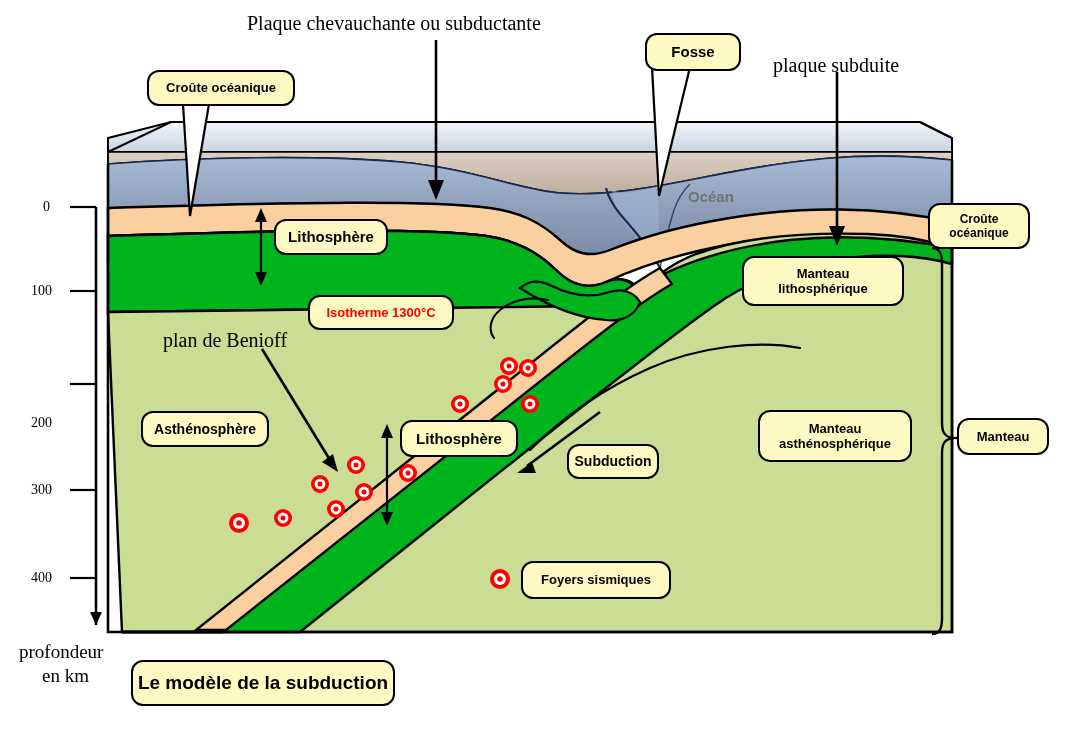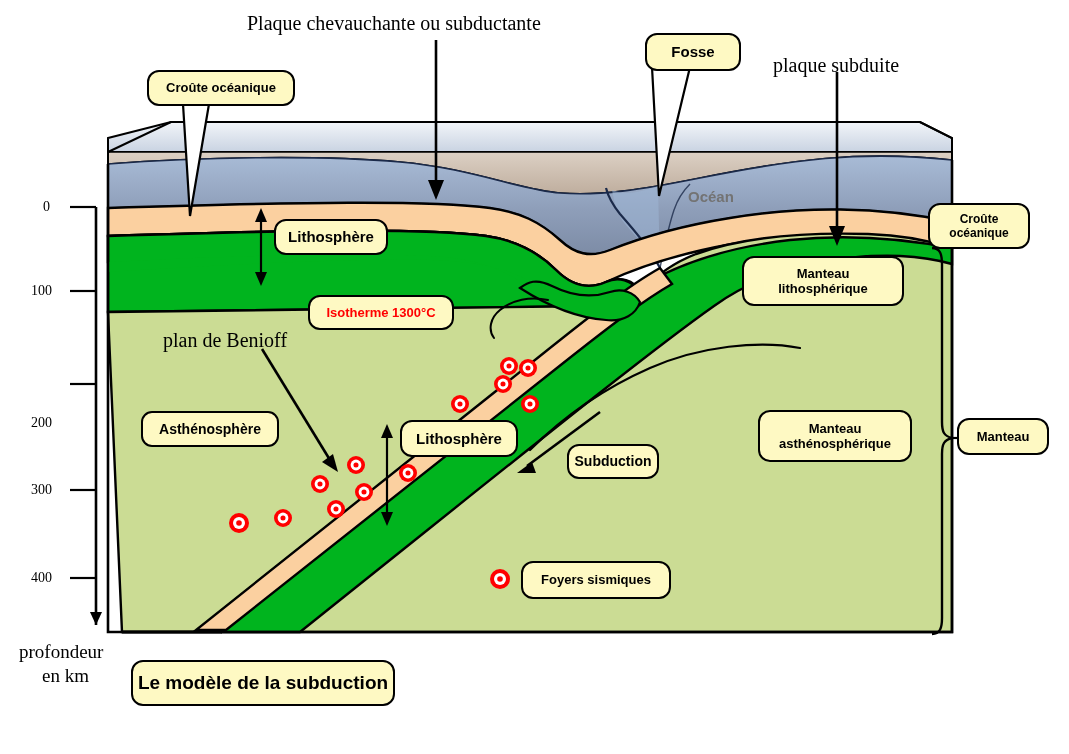--- a/index.html
+++ b/index.html
@@ -346,21 +346,21 @@
 <div class="callout" style="left:147px;top:70px;width:148px;height:36px;font-size:13px;">Croûte océanique</div>
 
 <div class="callout" style="left:645px;top:33px;width:96px;height:38px;font-size:15px;">Fosse</div>
 
 <div class="callout" style="left:274px;top:219px;width:114px;height:36px;font-size:15px;">Lithosphère</div>
 
 <div class="callout" style="left:308px;top:295px;width:146px;height:35px;font-size:13px;">
   <span class="red">Isotherme 1300°C</span>
 </div>
 
-<div class="callout" style="left:141px;top:411px;width:138px;height:36px;font-size:14px;border-radius:11px;">Asthénosphère</div>
+<div class="callout" style="left:141px;top:411px;width:128px;height:36px;font-size:14px;">Asthénosphère</div>
 
 <div class="callout" style="left:400px;top:420px;width:118px;height:37px;font-size:15px;">Lithosphère</div>
 
 <div class="callout" style="left:567px;top:444px;width:92px;height:35px;font-size:14px;text-align:right;">Subduction</div>
 
 <div class="callout" style="left:742px;top:256px;width:162px;height:50px;font-size:13px;flex-direction:column;">
   <span>Manteau</span>
   <span>lithosphérique</span>
 </div>
 

